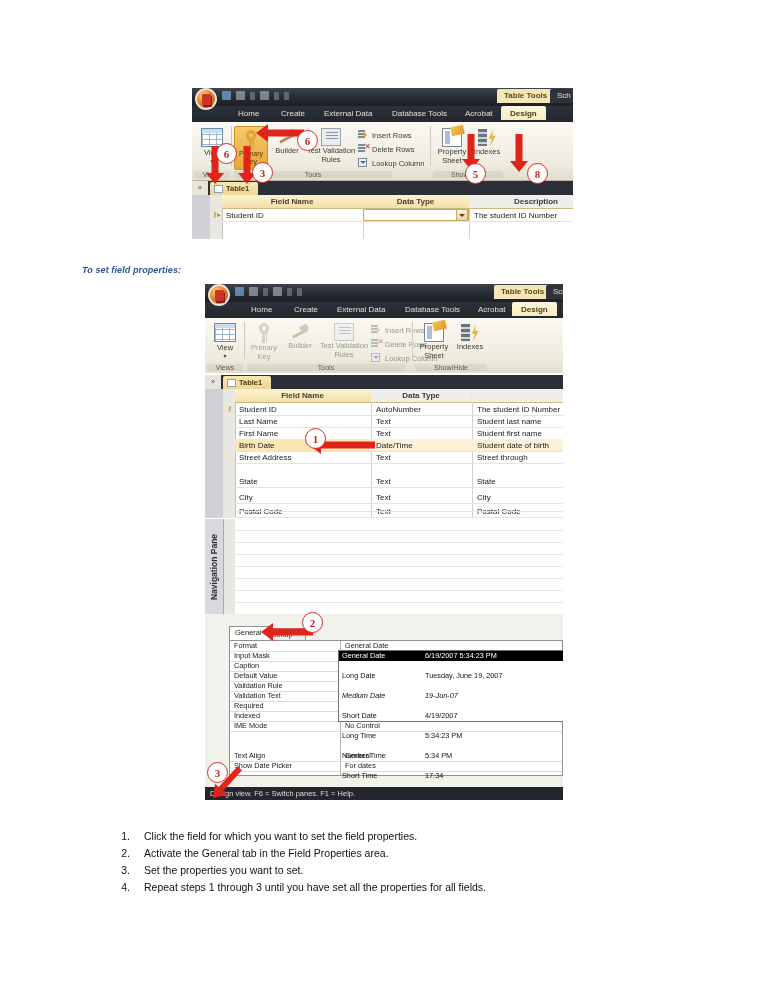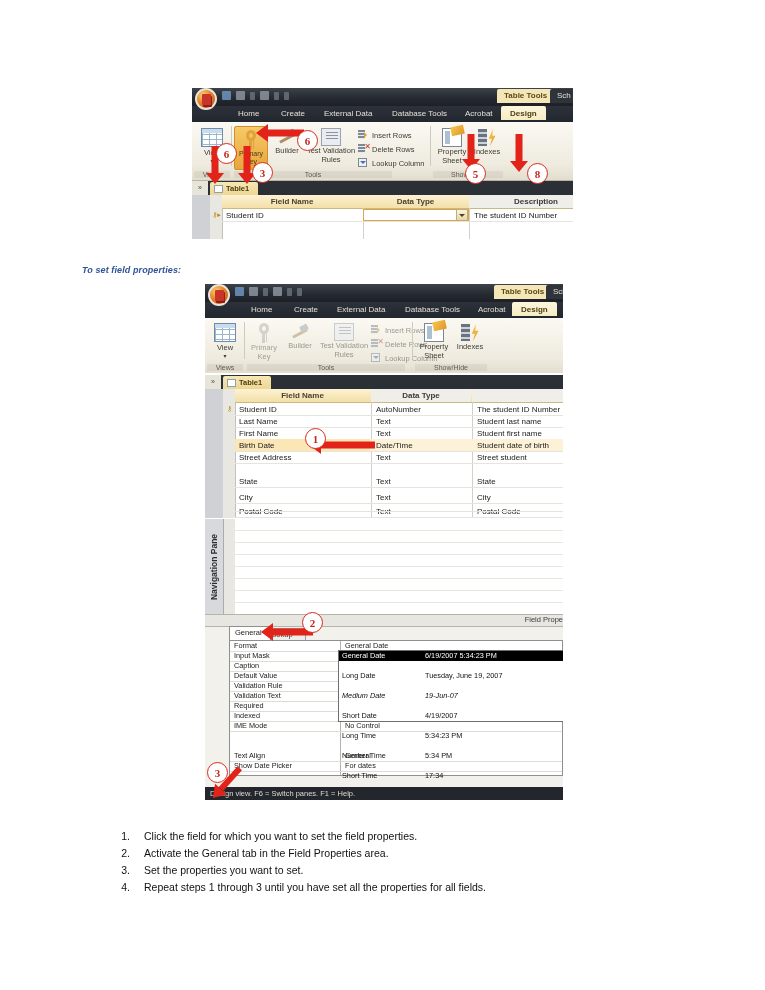--- a/index.html
+++ b/index.html
@@ -458,21 +458,21 @@
         <div class="c" style="left:238px;width:120px;">Student first name</div>
       </div>
       <div class="frow sel" style="top:50px;">
         <div class="c name" style="left:0;width:135px;">Birth Date</div>
         <div class="c" style="left:137px;width:100px;">Date/Time</div>
         <div class="c" style="left:238px;width:120px;">Student date of birth</div>
       </div>
       <div class="frow" style="top:62px;">
         <div class="c name" style="left:0;width:135px;">Street Address</div>
         <div class="c" style="left:137px;width:100px;">Text</div>
-        <div class="c" style="left:238px;width:120px;">Street student</div>
+        <div class="c" style="left:238px;width:120px;">Street through</div>
       </div>
       <div class="frow" style="top:74px;margin-top:28px;">
         <div class="c name" style="left:0;width:135px;">City</div>
         <div class="c" style="left:137px;width:100px;">Text</div>
         <div class="c" style="left:238px;width:120px;">City</div>
       </div>
       <div class="frow" style="top:86px;">
         <div class="c name" style="left:0;width:135px;">State</div>
         <div class="c" style="left:137px;width:100px;">Text</div>
         <div class="c" style="left:238px;width:120px;">State</div>
@@ -499,23 +499,20 @@
       <div style="position:absolute;left:18px;top:0;bottom:0;width:12px;background:#e9e7e1;border-right:1px solid #c3c1bb;"></div>
       <div class="vline" style="left:166px;top:0;bottom:0;"></div>
       <div class="vline" style="left:267px;top:0;bottom:0;"></div>
       <div style="position:absolute;left:30px;right:0;top:0;bottom:0;background:repeating-linear-gradient(#fff 0 11px,#e8e6e0 11px 12px);"></div>
     </div>
 
     <div class="navpane" style="left:0;top:0;width:18px;height:95px;">
       <span>Navigation Pane</span>
     </div>
 
-    <div class="fpbar" style="left:0;top:95px;width:358px;height:11px;padding-right:4px;">
-      <span>Field Prope</span>
-    </div>
 
     <div class="lookuptab" style="left:57px;top:109px;width:44px;height:12px;">
       <span>Lookup</span>
     </div>
     <div class="gentab" style="left:24px;top:107px;width:42px;height:14px;">
       <span>General</span>
     </div>
 
     <div style="position:absolute;left:24px;top:121px;width:334px;height:136px;background:#fff;border:1px solid #8f8f8f;box-sizing:border-box;">
       <div class="propsplit" style="left:110px;top:0;bottom:0;"></div>

